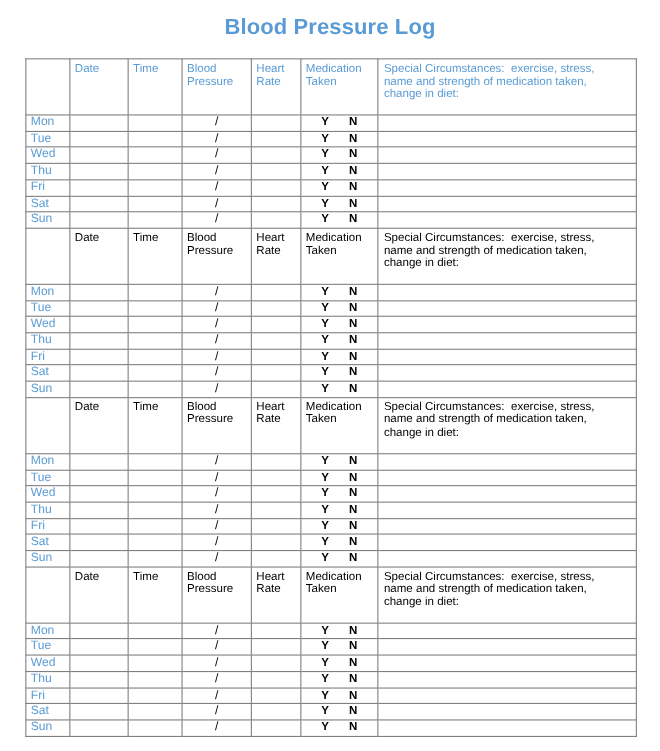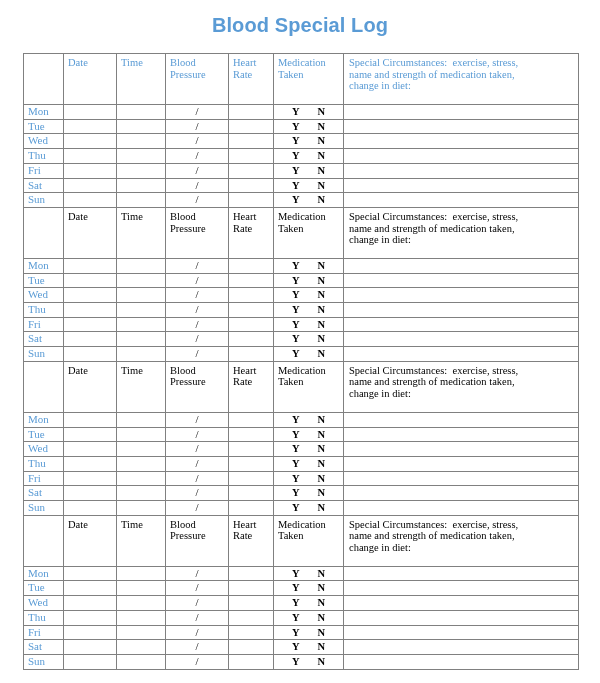--- a/index.html
+++ b/index.html
@@ -34,21 +34,20 @@
     letter-spacing: 0.1px;
   }
 
   .log-table {
     position: absolute;
     left: 23px;
     top: 53px;
     width: 555px;
     border-collapse: collapse;
     table-layout: fixed;
-    font-family: Liberation Serif, serif;
   }
 
   .log-table td {
     border: 1px solid #808080;
     padding: 0;
     vertical-align: top;
     font-size: 10.5px;
     line-height: 11.6px;
     color: #000000;
     background: #ffffff;
@@ -113,21 +112,21 @@
     color: #000000;
     line-height: 13.7px;
   }
   .hdr-line { display: block; white-space: pre; }
 </style>
 </head>
 <body>
 
 <div class="page">
 
-  <div class="page-title">Blood Special Log</div>
+  <div class="page-title">Blood Pressure Log</div>
 
   <table class="log-table">
     <colgroup>
       <col class="c-day">
         <col class="c-date">
         <col class="c-time">
         <col class="c-bp">
       <col class="c-hr">
         <col class="c-med">
         <col class="c-spec">

